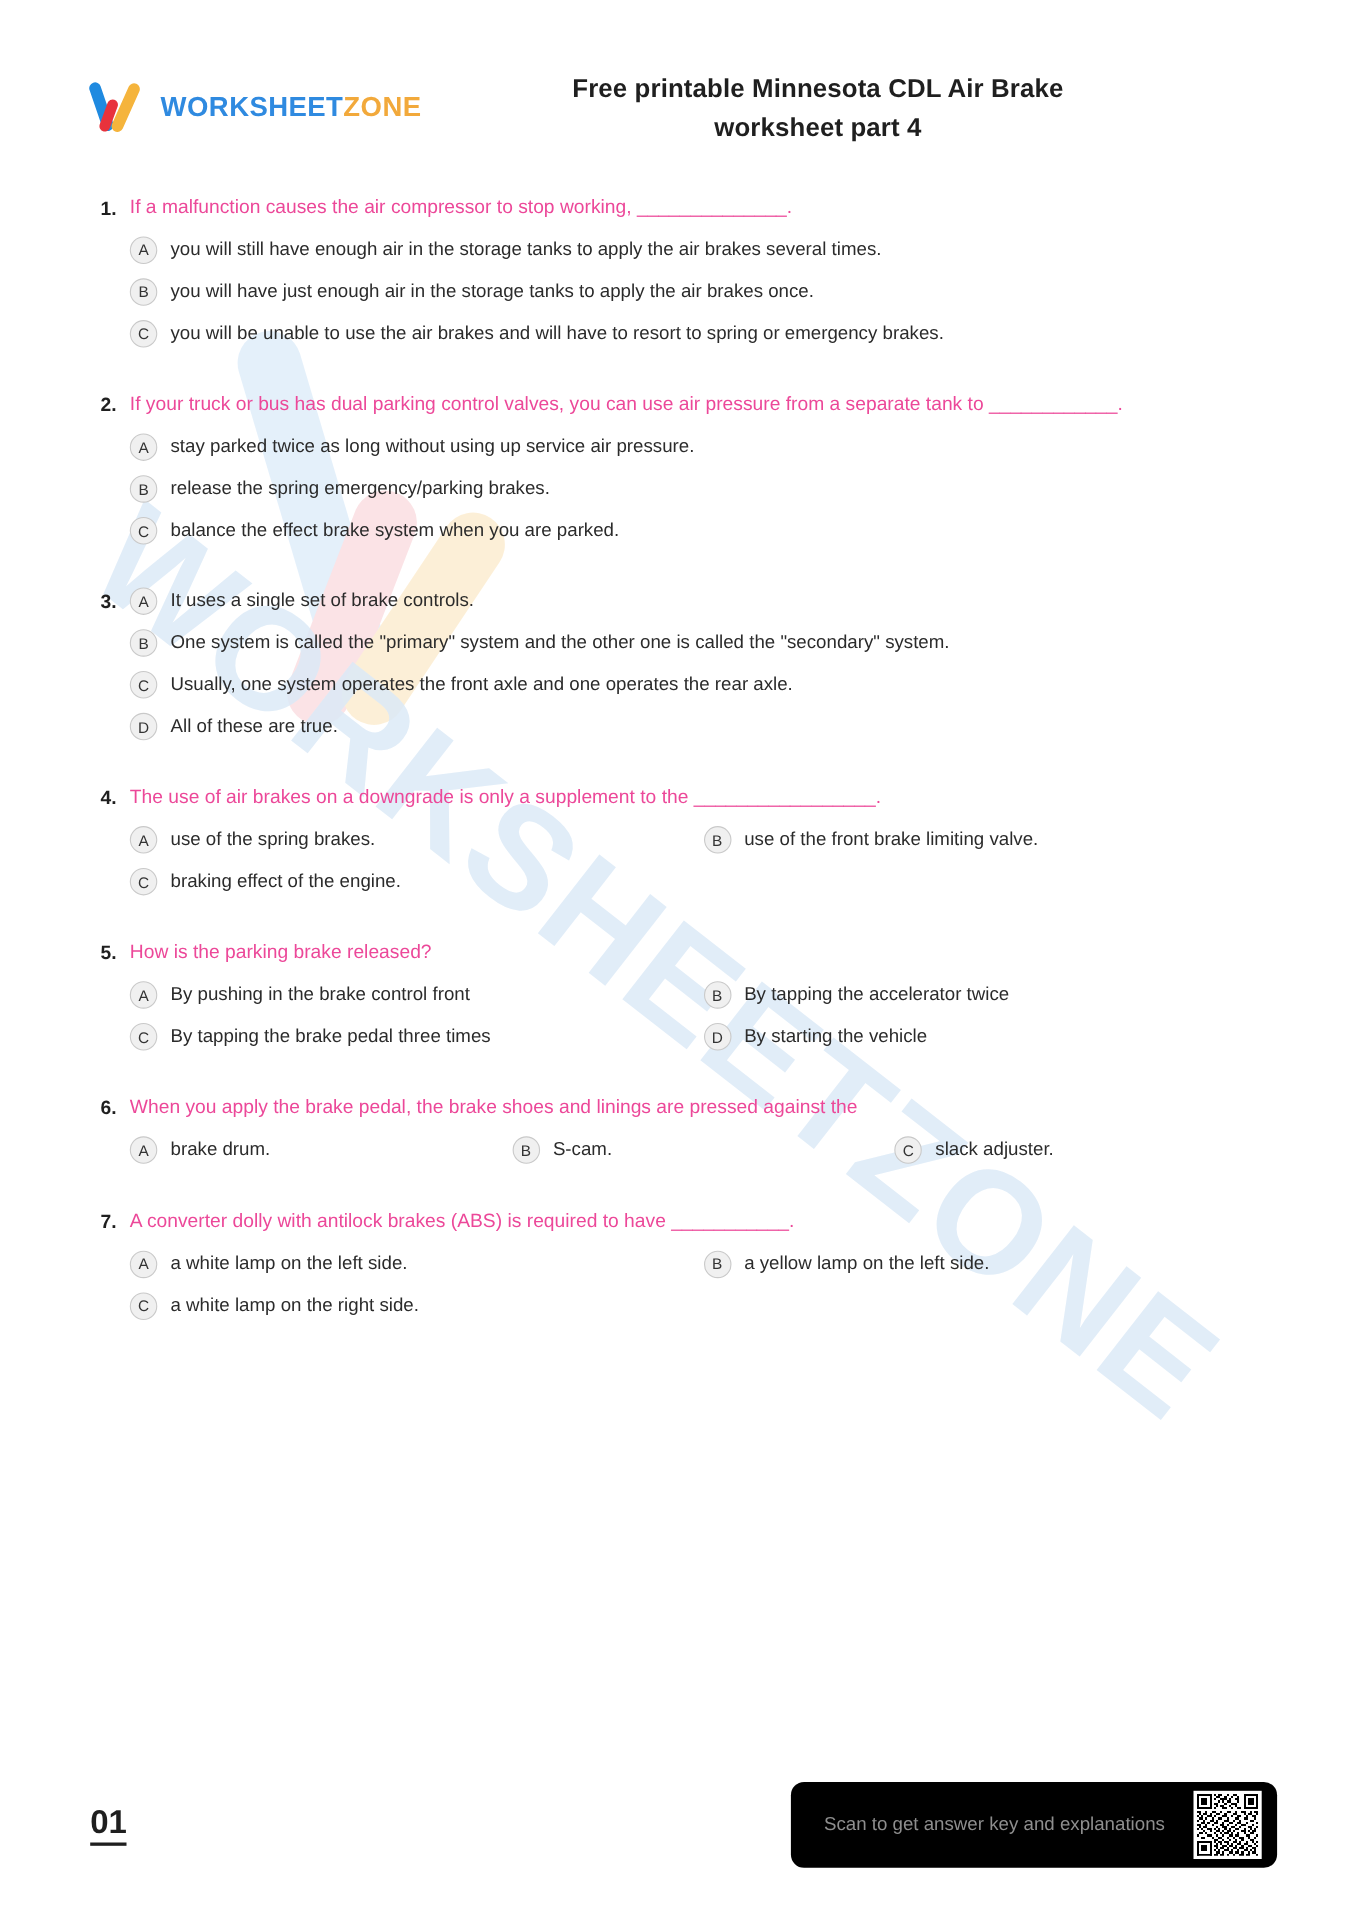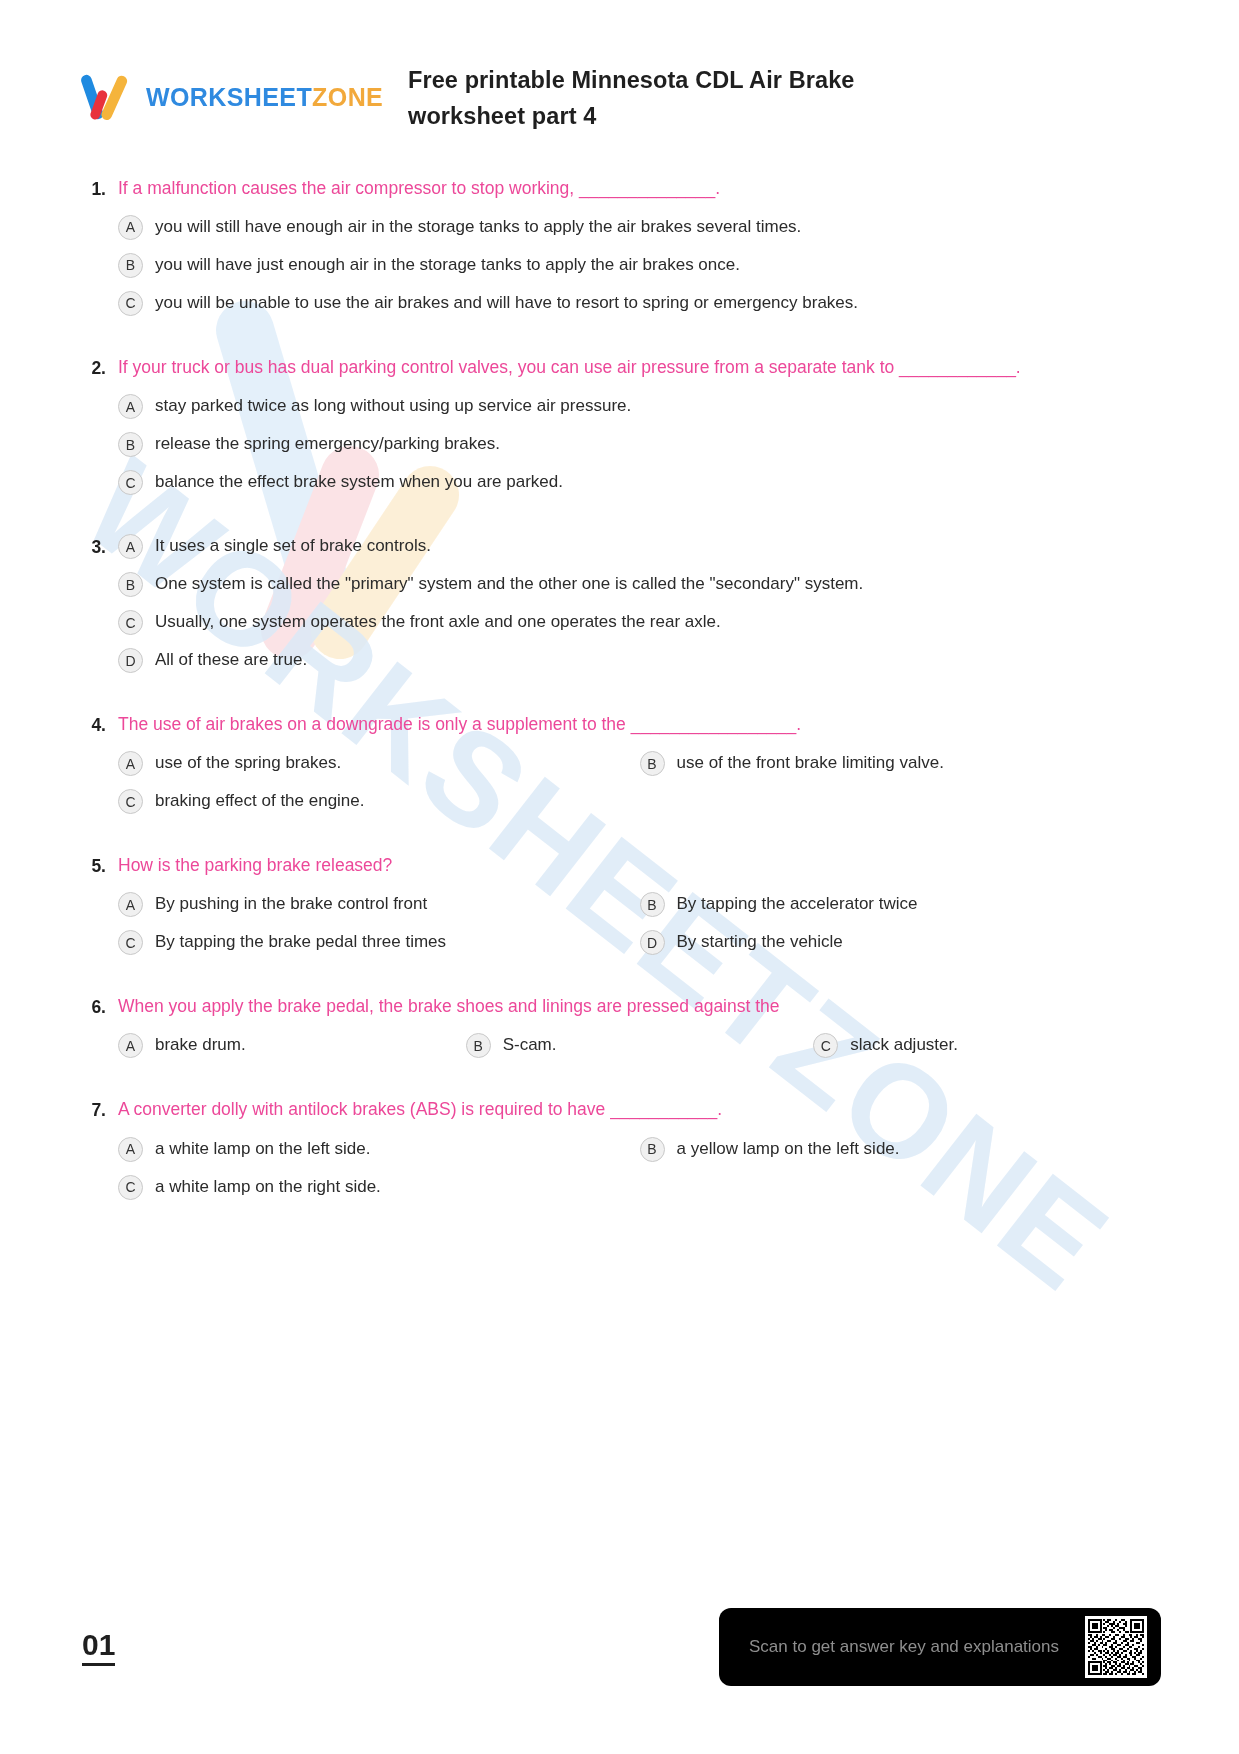--- a/index.html
+++ b/index.html
@@ -73,21 +73,21 @@
     font-size: 25px;
     font-weight: 700;
     letter-spacing: .4px;
     white-space: nowrap;
   }
   .brand-word .w1 { color: #2f8ae0; }
   .brand-word .w2 { color: #f2a93b; }
 
   .title-block {
     flex: 1 1 auto;
-    text-align: left;
+    text-align: center;
     padding-right: 90px;
   }
   .title-line {
     font-size: 23.5px;
     font-weight: 700;
     color: #1f1f1f;
     line-height: 1.55;
     letter-spacing: .1px;
   }
 
@@ -152,21 +152,21 @@
     font-size: 17px;
     line-height: 1.5;
     color: #2b2b2b;
   }
 
   
   .footer {
     position: absolute;
     left: 0;
     right: 0;
-    bottom: 68px;
+    bottom: 56px;
     z-index: 2;
     display: flex;
     align-items: center;
     padding: 0 78px 0 82px;
   }
   .page-num {
     font-size: 30px;
     font-weight: 700;
     color: #1f1f1f;
     border-bottom: 3px solid #1f1f1f;

